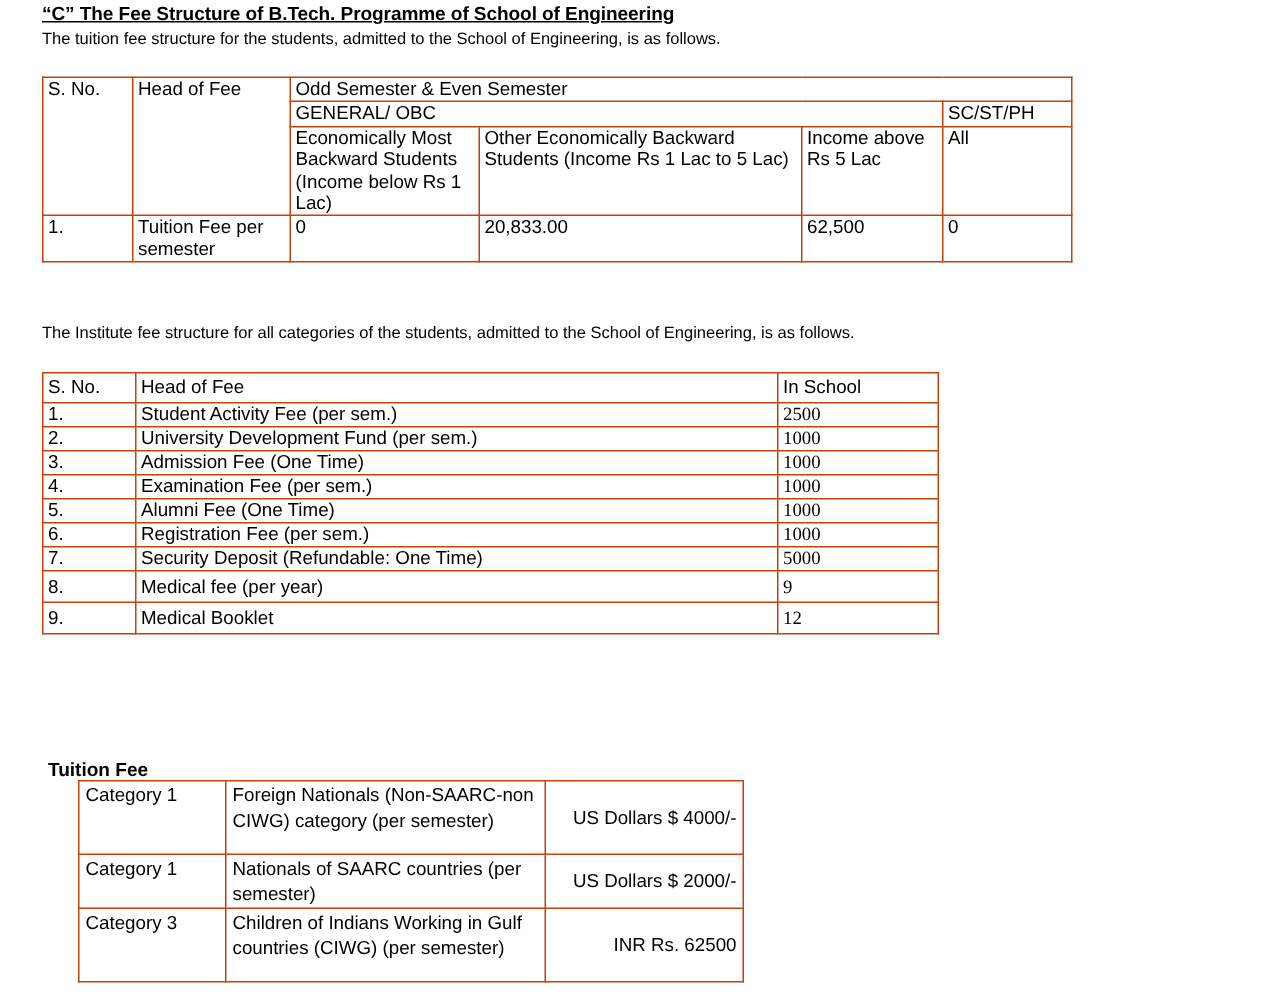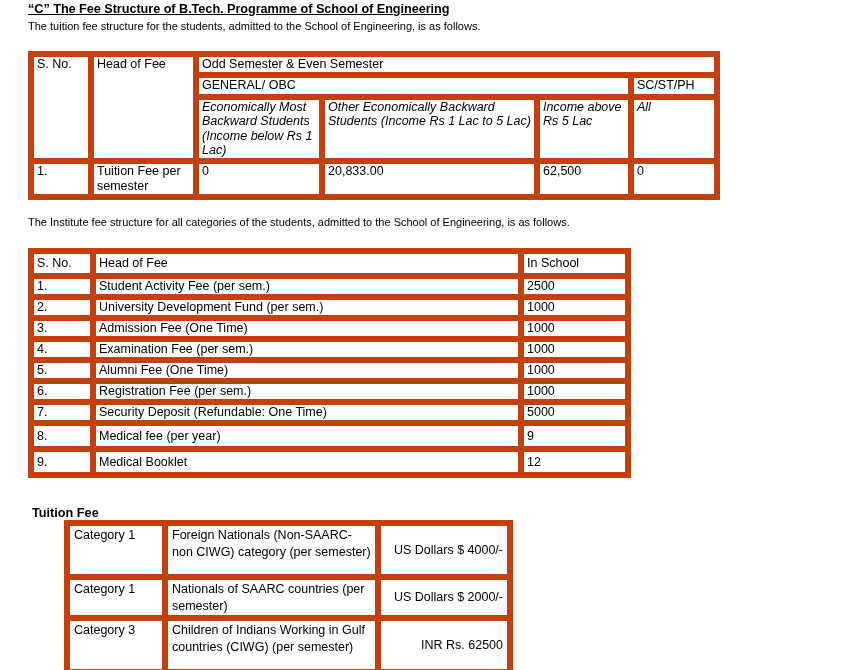--- a/index.html
+++ b/index.html
@@ -43,41 +43,41 @@
   .para-2 { left: 28px; top: 216px; }
 
   
   table.doc {
     border-collapse: collapse;
     position: absolute;
     table-layout: fixed;
     font-size: 12.5px;
   }
   table.doc td, table.doc th {
-    border: 6px solid #c2410c;
+    border: 1px solid #c2410c;
     padding: 0px 3px 1px 3px;
     vertical-align: top;
     text-align: left;
     font-weight: normal;
     line-height: 14.4px;
   }
   .b { font-weight: bold; }
   .ctr { text-align: center; }
-  .rt { text-align: right; }
+  .rt { text-align: right; font-family: Liberation Serif, serif; }
 
   
   #tbl-tuition {
     left: 28px;
     top: 51px;
     width: 686px;
   }
   #tbl-tuition td { height: 14px; }
   .t1-r1 td { height: 15px; }
   .t1-sub td { height: 15px; }
-  .t1-desc td { height: 58px; font-style: italic; }
+  .t1-desc td { height: 58px; }
   .t1-data td { height: 31px; }
 
   
   #tbl-institute {
     left: 28px;
     top: 248px;
     width: 597px;
   }
   #tbl-institute td { height: 15px; line-height: 15px; padding: 0 3px; }
   #tbl-institute tr.hdr td { height: 19px; line-height: 19px; }
@@ -101,21 +101,20 @@
     font-weight: bold;
     font-size: 12.7px;
     margin-left: 28px;
   }
 
   
   #tbl-dasa {
     left: 52px;
     top: 520px;
     width: 443px;
-    margin-left: 12px;
   }
   #tbl-dasa td {
     height: 46px;
     line-height: 16.5px;
     padding: 1px 4px 1px 4px;
   }
   #tbl-dasa td.mid { vertical-align: middle; text-align: right; }
   #tbl-dasa tr.r2 td { height: 32px; }
 </style>
 </head>

